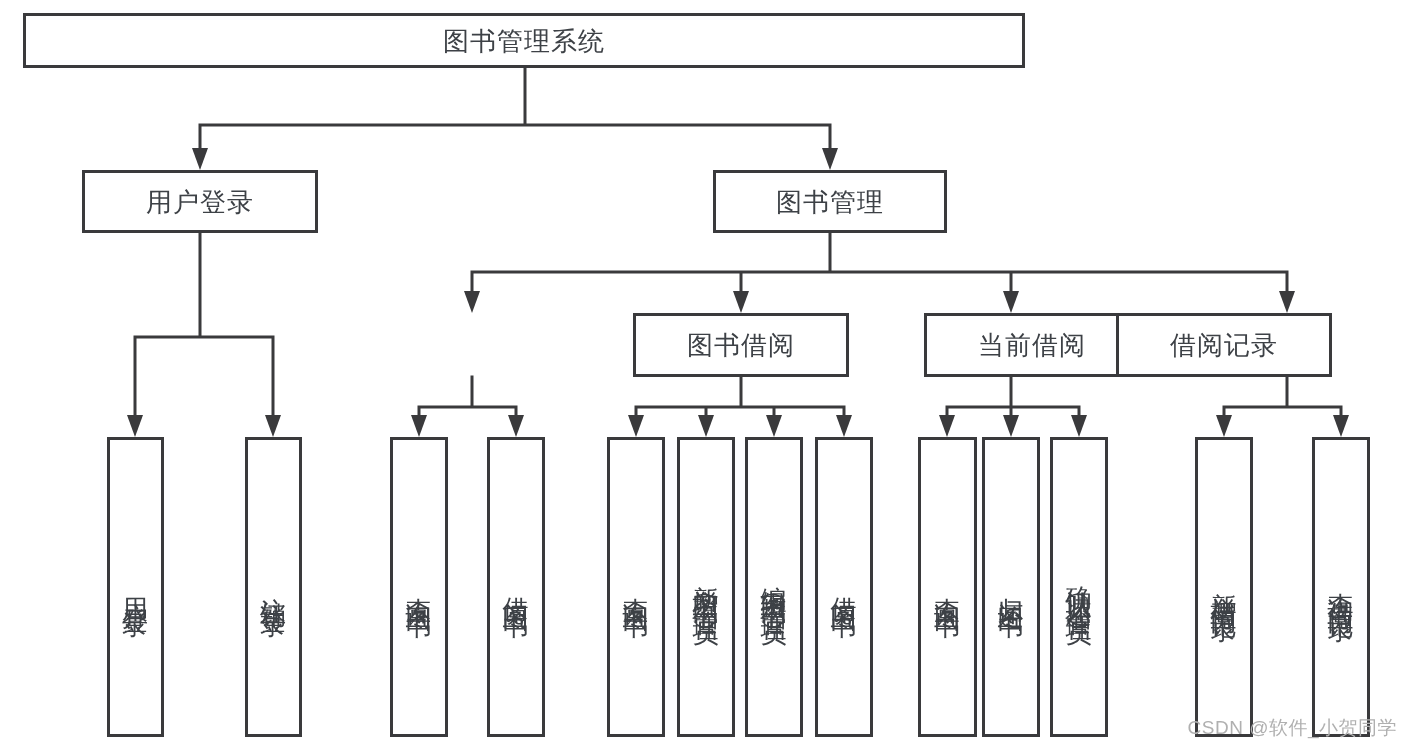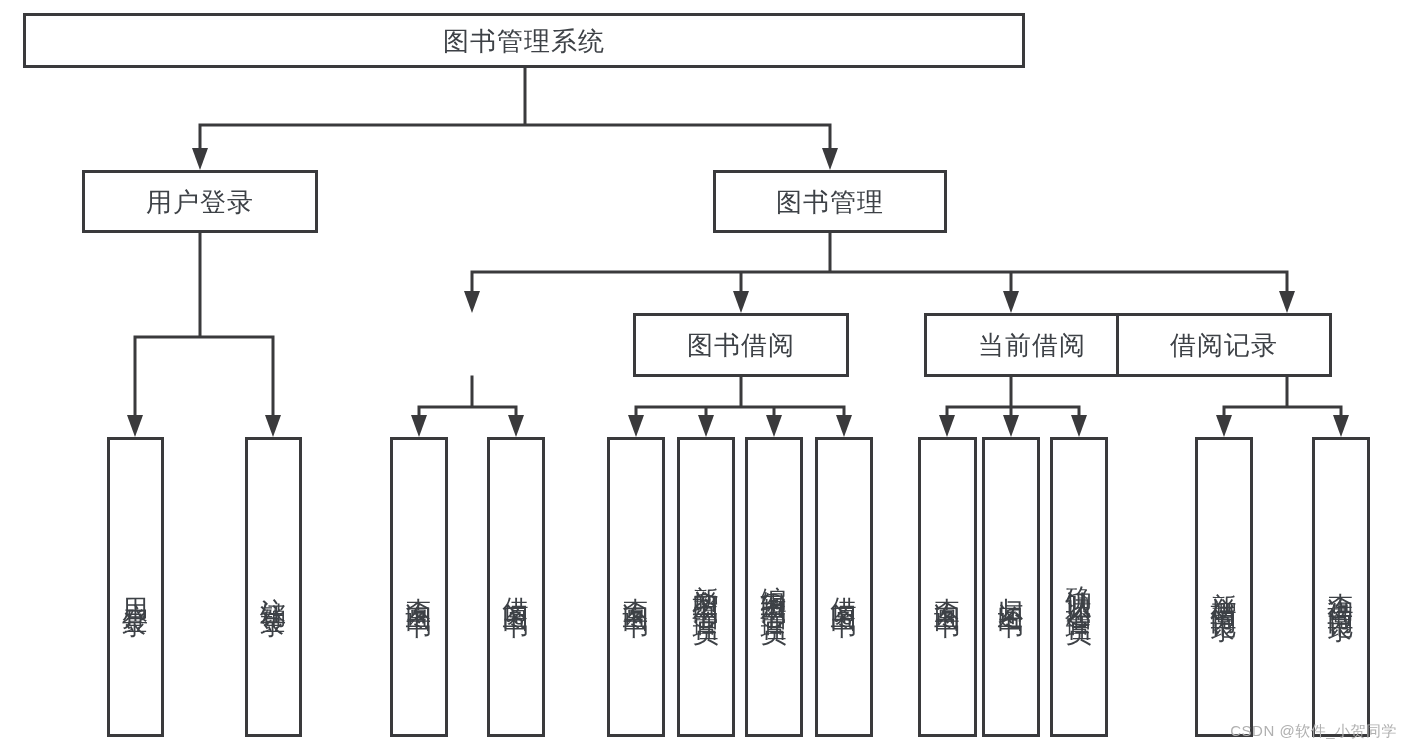--- a/index.html
+++ b/index.html
@@ -45,21 +45,21 @@
     writing-mode: vertical-rl;
     text-orientation: mixed;
     font-size: 26px;
     letter-spacing: 5px;
     white-space: nowrap;
   }
   .watermark {
     position: absolute;
     right: 8px;
     bottom: 6px;
-    font-size: 15px;
+    font-size: 19px;
     letter-spacing: 0.5px;
     color: var(--color-watermark, #b0b0b0);
     white-space: nowrap;
     z-index: 5;
   }
   svg path {
     stroke: var(--color-line, #3a3a3c);
     stroke-width: 3;
     fill: none;
     stroke-linecap: square;

